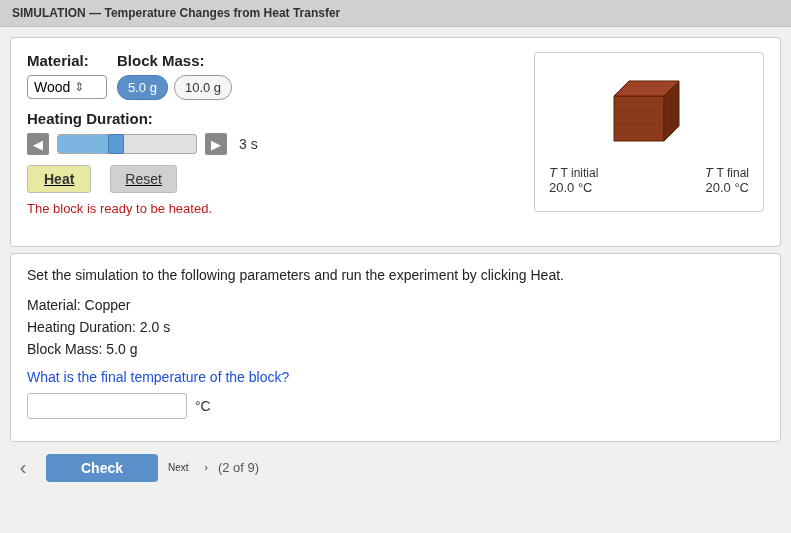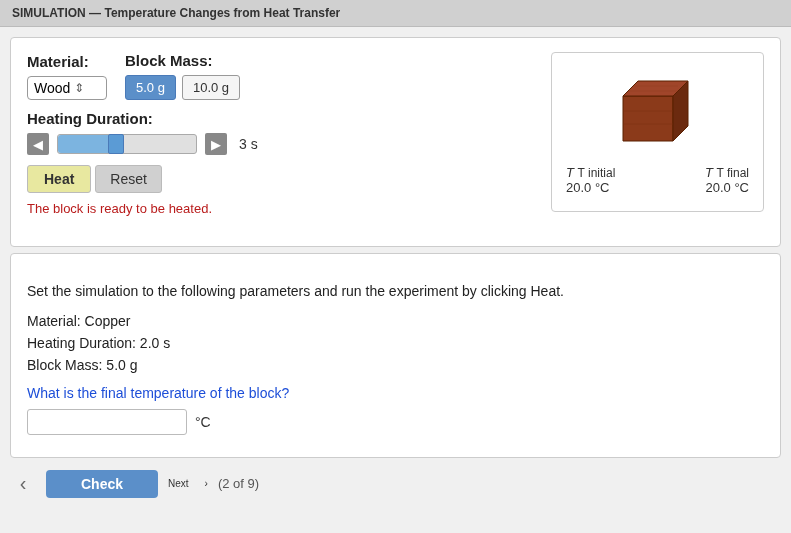--- a/index.html
+++ b/index.html
@@ -33,40 +33,39 @@
       padding: 14px 16px;
       display: flex;
       flex-direction: row;
       align-items: flex-start;
       min-height: 210px;
     }
     .sim-left {
       flex: 1;
     }
     .sim-right {
-      width: 213px;
+      width: 230px;
       display: flex;
       flex-direction: column;
       align-items: center;
       border: 1px solid #ccc;
       border-radius: 4px;
       padding: 10px 14px 8px 14px;
       background: #fff;
       min-height: 160px;
     }
     .row-label {
       font-size: 15px;
       font-weight: bold;
       margin-bottom: 6px;
       color: #222;
     }
     .material-row {
       display: flex;
-      align-items: center;
-      gap: 18px;
+      gap: 10px;
       margin-bottom: 10px;
     }
     .material-select {
       border: 1px solid #999;
       border-radius: 4px;
       padding: 3px 6px;
       font-size: 14px;
       background: #fff;
       display: flex;
       align-items: center;
@@ -77,21 +76,21 @@
     .select-arrow {
       color: #555;
       font-size: 12px;
     }
     .block-mass-btns {
       display: flex;
       gap: 6px;
     }
     .mass-btn {
       border: 1px solid #999;
-      border-radius: 3px;
+      border-radius: 12px;
       padding: 4px 10px;
       font-size: 13px;
       cursor: pointer;
       background: #f5f5f5;
       color: #333;
     }
     .mass-btn.active {
       background: #5b8fc9;
       color: #fff;
       border-color: #4a7ab8;
@@ -147,22 +146,23 @@
       left: 36%;
       cursor: pointer;
     }
     .slider-value {
       font-size: 14px;
       color: #333;
       margin-left: 4px;
     }
     .action-btns {
       display: flex;
-      gap: 4px;
+      gap: 19px;
       margin-bottom: 8px;
+      text-decoration: underline;
     }
     .btn-heat {
       background: #e8e8a0;
       border: 1px solid #bbb;
       border-radius: 3px;
       padding: 5px 16px;
       font-size: 14px;
       font-weight: bold;
       cursor: pointer;
       color: #333;
@@ -226,21 +226,20 @@
       margin: 0 10px 6px 10px;
       border: 1px solid #ccc;
       border-radius: 4px;
       padding: 12px 16px;
     }
     .instructions-text {
       font-size: 14px;
       color: #222;
       margin-bottom: 8px;
       line-height: 1.4;
-      margin-top: 16px;
     }
     .instructions-params {
       font-size: 14px;
       color: #222;
       line-height: 1.6;
       margin-bottom: 8px;
     }
     .question-text {
       font-size: 14px;
       color: #1d4ed8;

